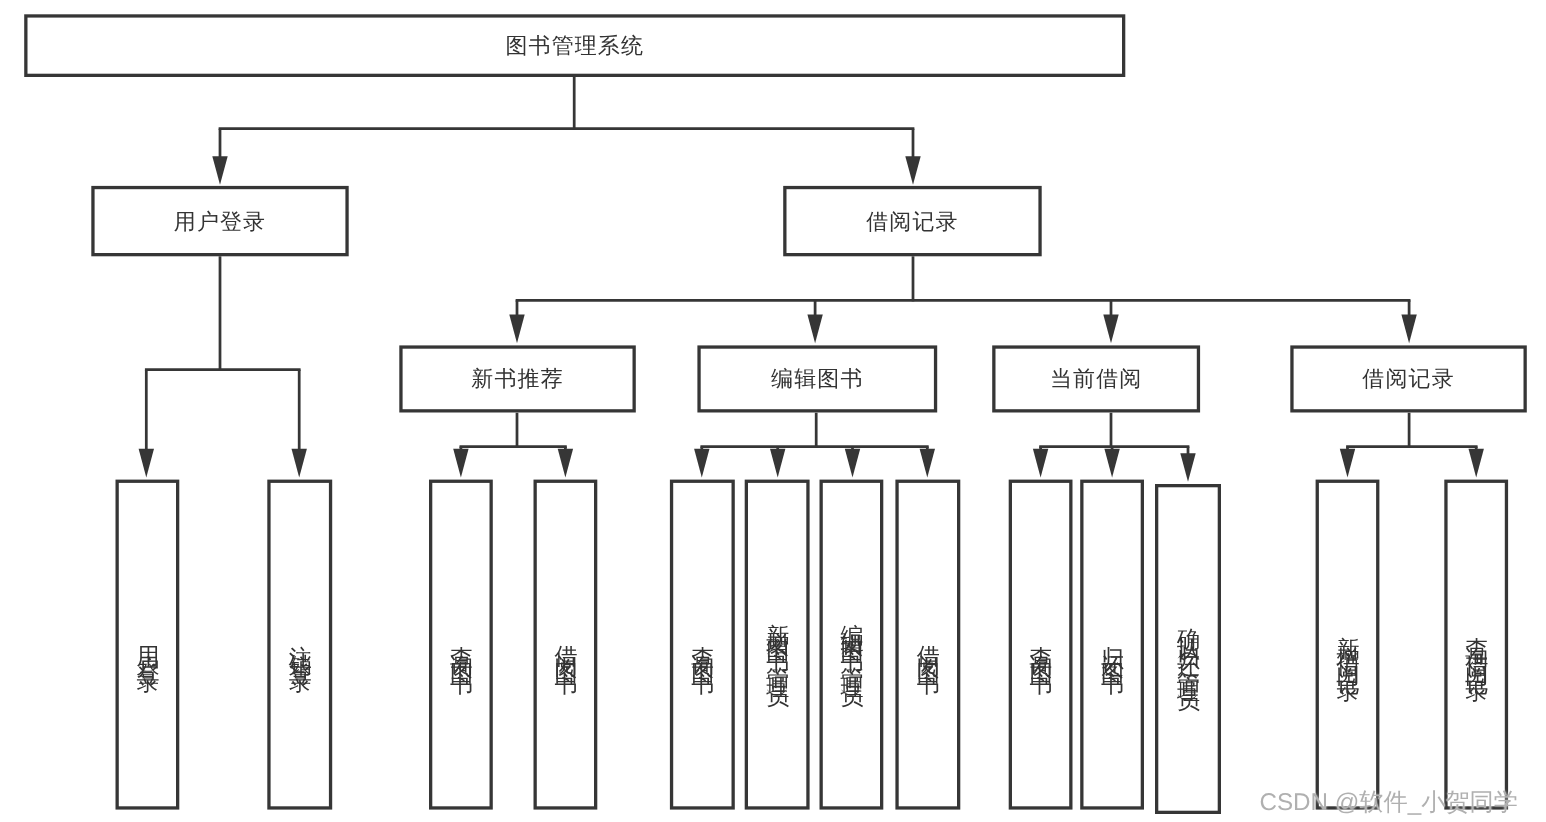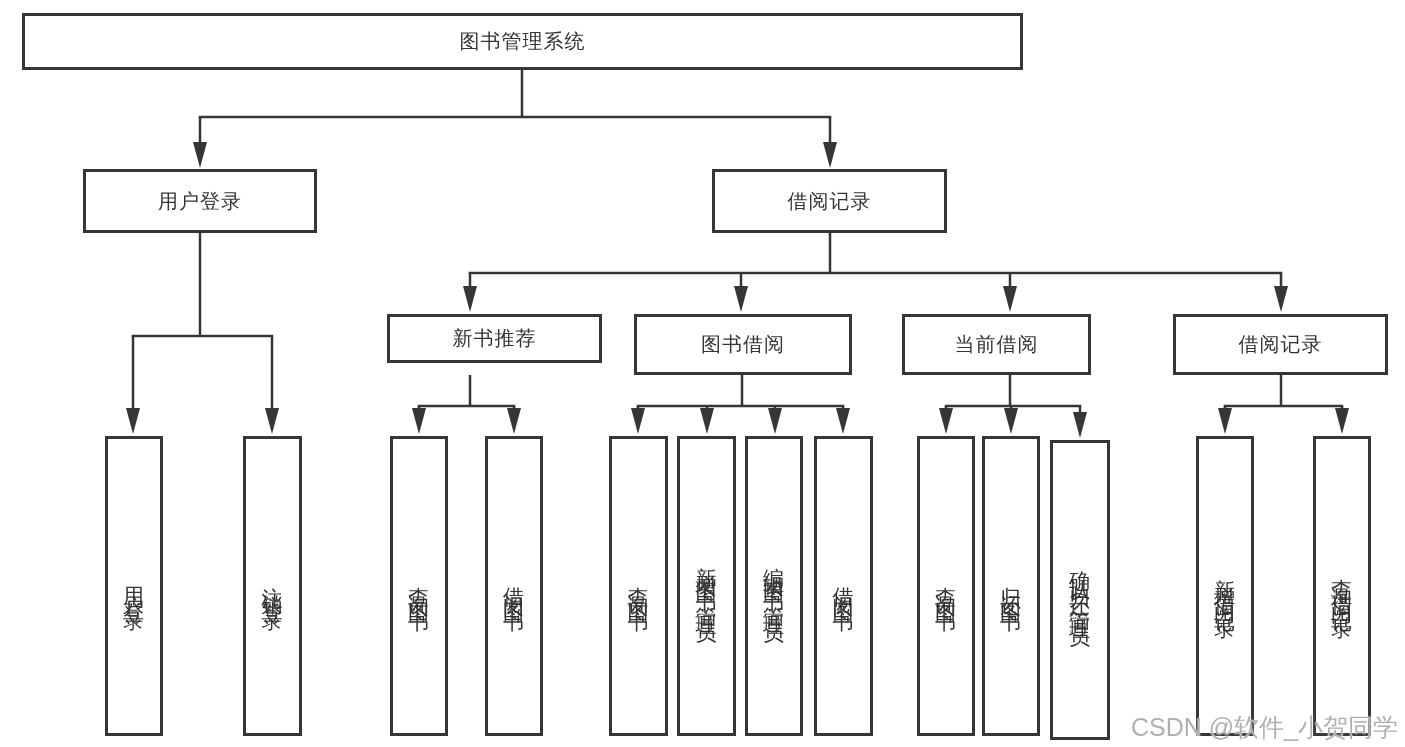--- a/index.html
+++ b/index.html
@@ -40,24 +40,24 @@
   .vtext {
     writing-mode: vertical-rl;
     text-orientation: mixed;
     font-size: 21px;
     letter-spacing: 8px;
     color: #333333;
     line-height: 1;
   }
   .watermark {
     position: absolute;
-    right: 7px;
+    right: 25px;
     bottom: 3px;
     z-index: 3;
-    font-size: 25px;
+    font-size: 22px;
     color: #b0b0b0;
     text-shadow: 0 0 2px #ffffff;
     white-space: nowrap;
   }
 </style>
 </head>
 <body>
 
 <div class="canvas">
 
@@ -141,25 +141,25 @@
     <span class="hlabel">图书管理系统</span>
   </div>
 
   <div class="node" style="left:83px; top:169px; width:234px; height:64px;">
     <span class="hlabel">用户登录</span>
   </div>
   <div class="node" style="left:712px; top:169px; width:235px; height:64px;">
     <span class="hlabel">借阅记录</span>
   </div>
 
-  <div class="node" style="left:363px; top:314px; width:215px; height:49px;margin-left:24px;">
+  <div class="node" style="left:363px; top:314px; width:215px; height:61px;">
     <span class="hlabel">新书推荐</span>
   </div>
   <div class="node" style="left:634px; top:314px; width:218px; height:61px;">
-    <span class="hlabel">图书借阅</span>
+    <span class="hlabel">编辑图书</span>
   </div>
   <div class="node" style="left:902px; top:314px; width:189px; height:61px;">
     <span class="hlabel">当前借阅</span>
   </div>
   <div class="node" style="left:1173px; top:314px; width:215px; height:61px;">
     <span class="hlabel">借阅记录</span>
   </div>
 
   <div class="node" style="left:105px; top:436px; width:58px; height:300px;">
     <span class="vtext">用户登录</span>

